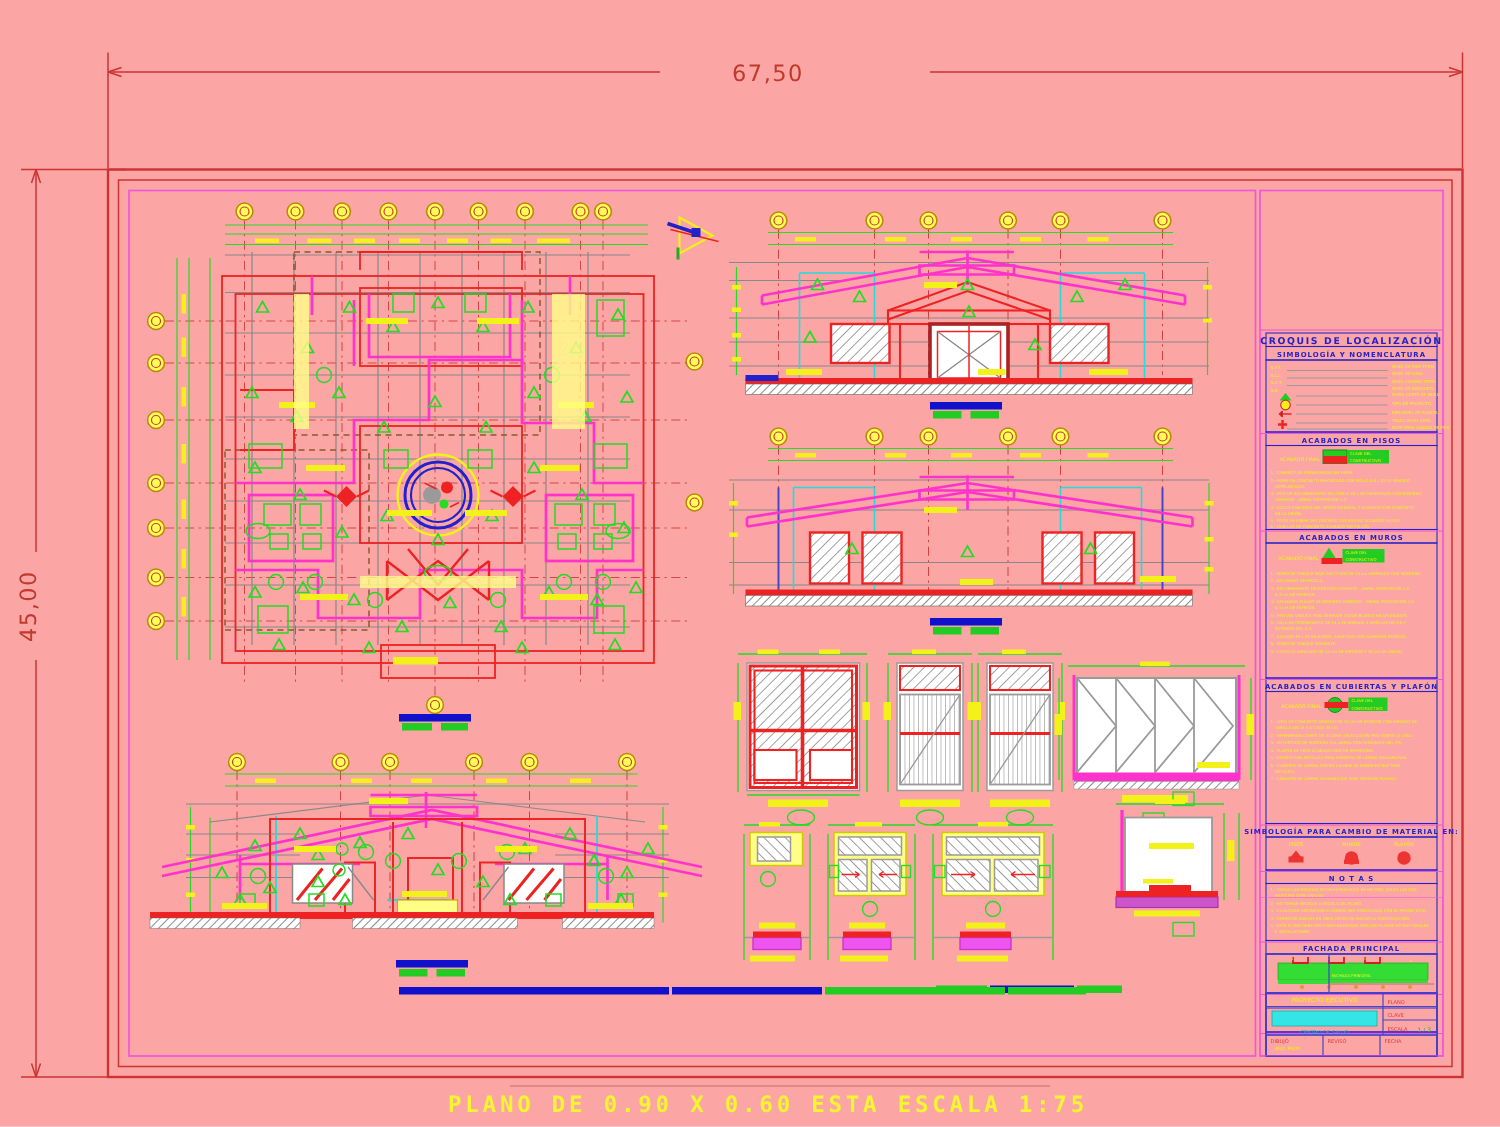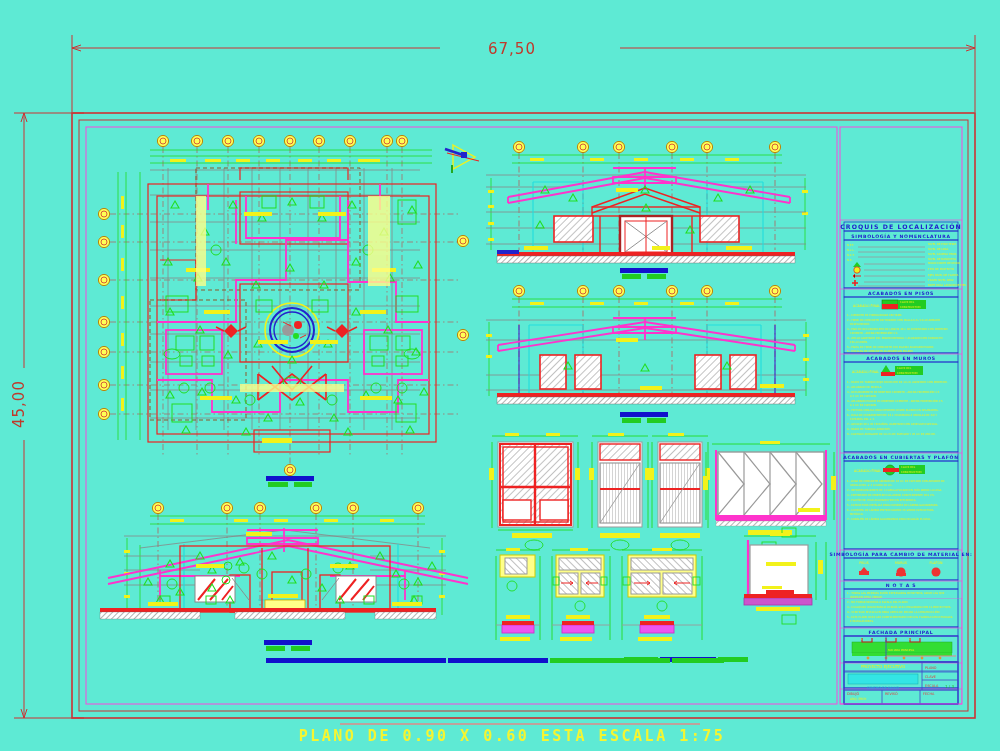--- a/index.html
+++ b/index.html
@@ -1,19 +1,19 @@
 <!DOCTYPE html>
 <html><head>
 <meta charset="utf-8">
 <style>
   html,body{margin:0;padding:0;background:#ffffff;}
   body{width:1000px;height:751px;position:relative;overflow:hidden;
        font-family:"DejaVu Sans",sans-serif;}
   .abs{position:absolute;}
-  #stage{position:absolute;left:0;top:0;width:1000px;height:751px;background:#5eead4;}
+  #stage{position:absolute;left:0;top:0;width:1000px;height:751px;background:#fca5a5;}
   svg{display:block;}
   .dimtext{fill:#c0392b;font-family:"DejaVu Sans",sans-serif;font-size:15px;letter-spacing:1px;}
   .captiontext{fill:#f5f531;font-family:"DejaVu Sans Mono",monospace;font-size:15px;letter-spacing:2.5px;font-weight:bold;}
   .tbtitle{fill:#2222cc;font-family:"DejaVu Sans",sans-serif;font-size:6.2px;font-weight:bold;letter-spacing:1.1px;}
   .tbsub{fill:#2222cc;font-family:"DejaVu Sans",sans-serif;font-size:4.6px;font-weight:bold;letter-spacing:.7px;}
   .tbyel{fill:#f2f21a;font-family:"DejaVu Sans",sans-serif;font-size:3.3px;}
   .hdr-band{fill:none;stroke:#2222cc;stroke-width:.7;}
 </style>
 </head>
 <body>

